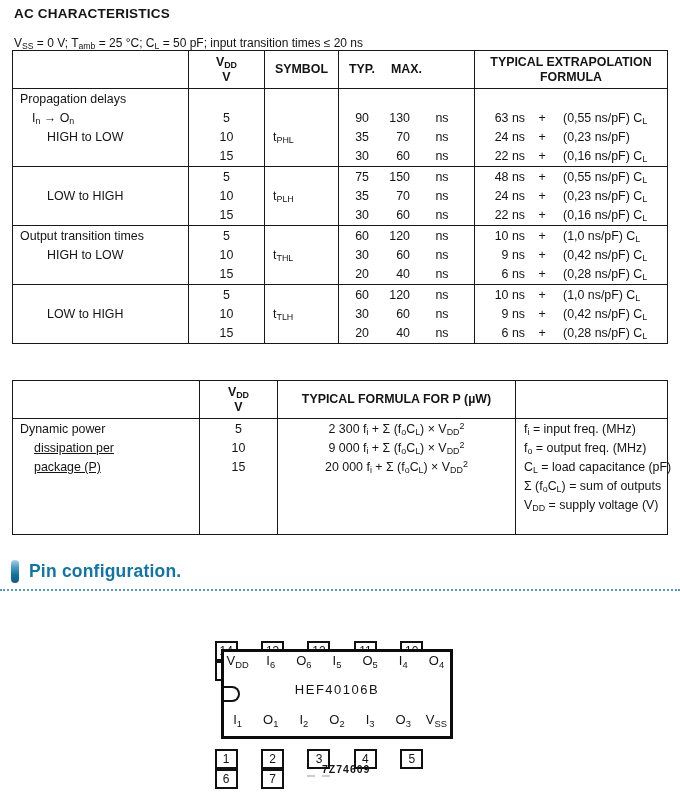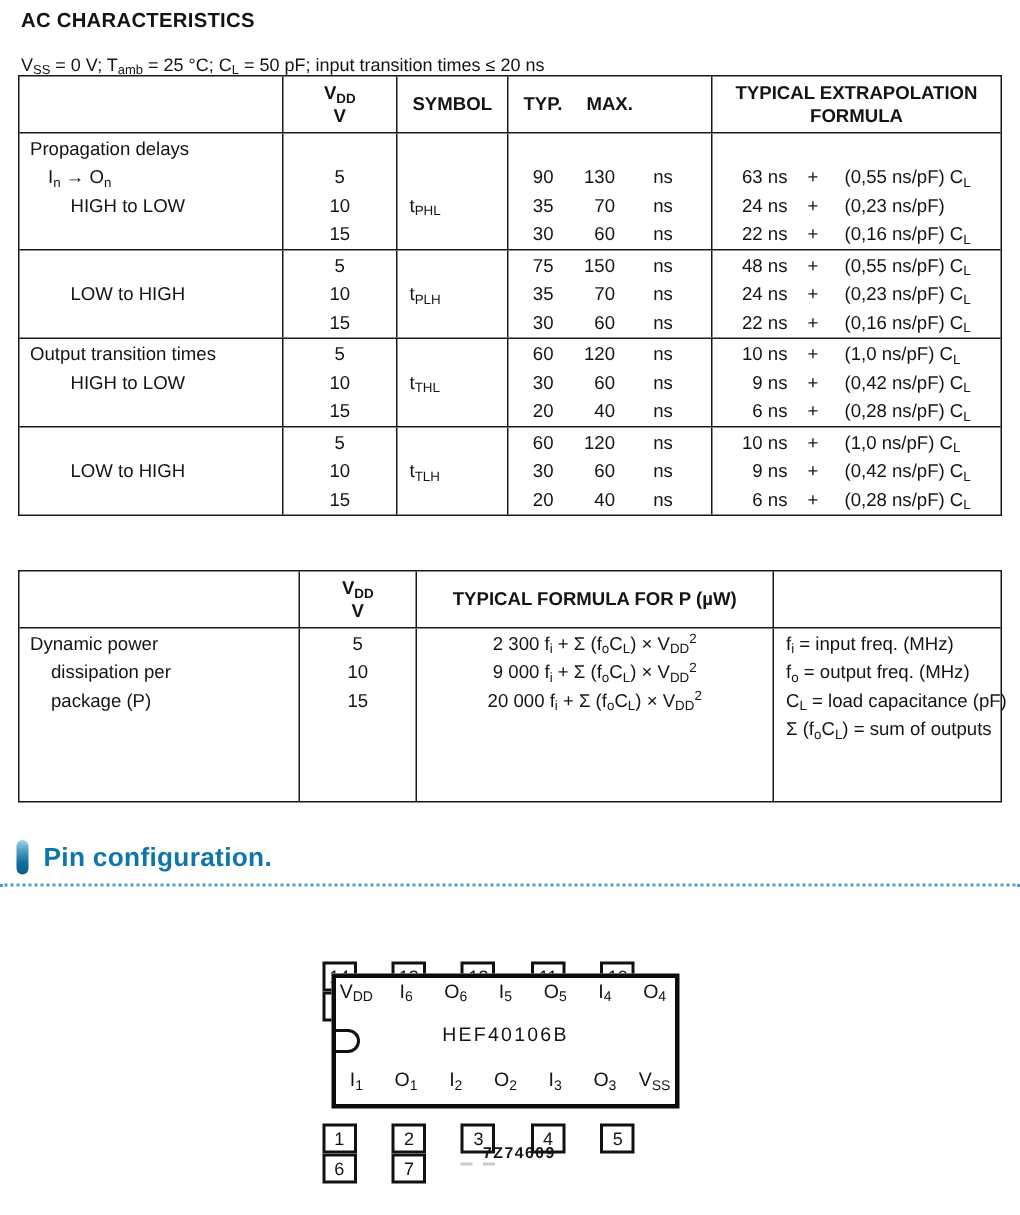--- a/index.html
+++ b/index.html
@@ -31,21 +31,21 @@
   .grp,.body2{display:grid;border-top:1.5px solid #181818;}
   .grp{grid-template-columns:175px 76px 74px 136px 1fr;}
   .body2{grid-template-columns:186px 78px 238px 1fr;}
   .c{border-left:1px solid #181818;box-sizing:border-box;padding:1px 0 0 0;}
   .c.first{border-left:none;}
   .ln{height:19px;line-height:19px;font-size:12.4px;white-space:nowrap;}
   .ind0{padding-left:7px;}
   .ind1{padding-left:19px;}
   .ind2{padding-left:34px;}
   .inda{padding-left:7px;}
-  .indb{padding-left:21px;}
+  .indb{padding-left:21px;text-decoration:underline;}
   .vddc .ln{text-align:center;}
   .sym .ln{padding-left:8px;}
   .tm{display:grid;grid-template-columns:30px 41px 1fr;}
   .tt,.mm{text-align:right;}
   .uu{text-align:center;}
   .fm{display:grid;grid-template-columns:42px 34px 1fr;padding-left:8px;}
   .fn{text-align:right;}
   .fo{text-align:center;}
   .fx{padding-left:4px;}
   .frm2 .ln{text-align:center;}
@@ -354,20 +354,21 @@
         <div class="ln">20 000 f<sub>i</sub> + Σ (f<sub>o</sub>C<sub>L</sub>) × V<sub>DD</sub><sup>2</sup></div>
         <div class="ln"></div>
         <div class="ln"></div>
         <div class="ln"></div>
       </div>
       <div class="c nts">
         <div class="ln">f<sub>i</sub> = input freq. (MHz)</div>
         <div class="ln">f<sub>o</sub> = output freq. (MHz)</div>
         <div class="ln">C<sub>L</sub> = load capacitance (pF)</div>
         <div class="ln">Σ (f<sub>o</sub>C<sub>L</sub>) = sum of outputs</div>
+        <div class="ln">V<sub>DD</sub> = supply voltage (V)</div>
       </div>
     </div>
   </div>
 
   <div class="sect">
     <span class="pill"></span>
     <h2 class="sect-title">Pin configuration.</h2>
   </div>
   <div class="dotline"></div>
 

